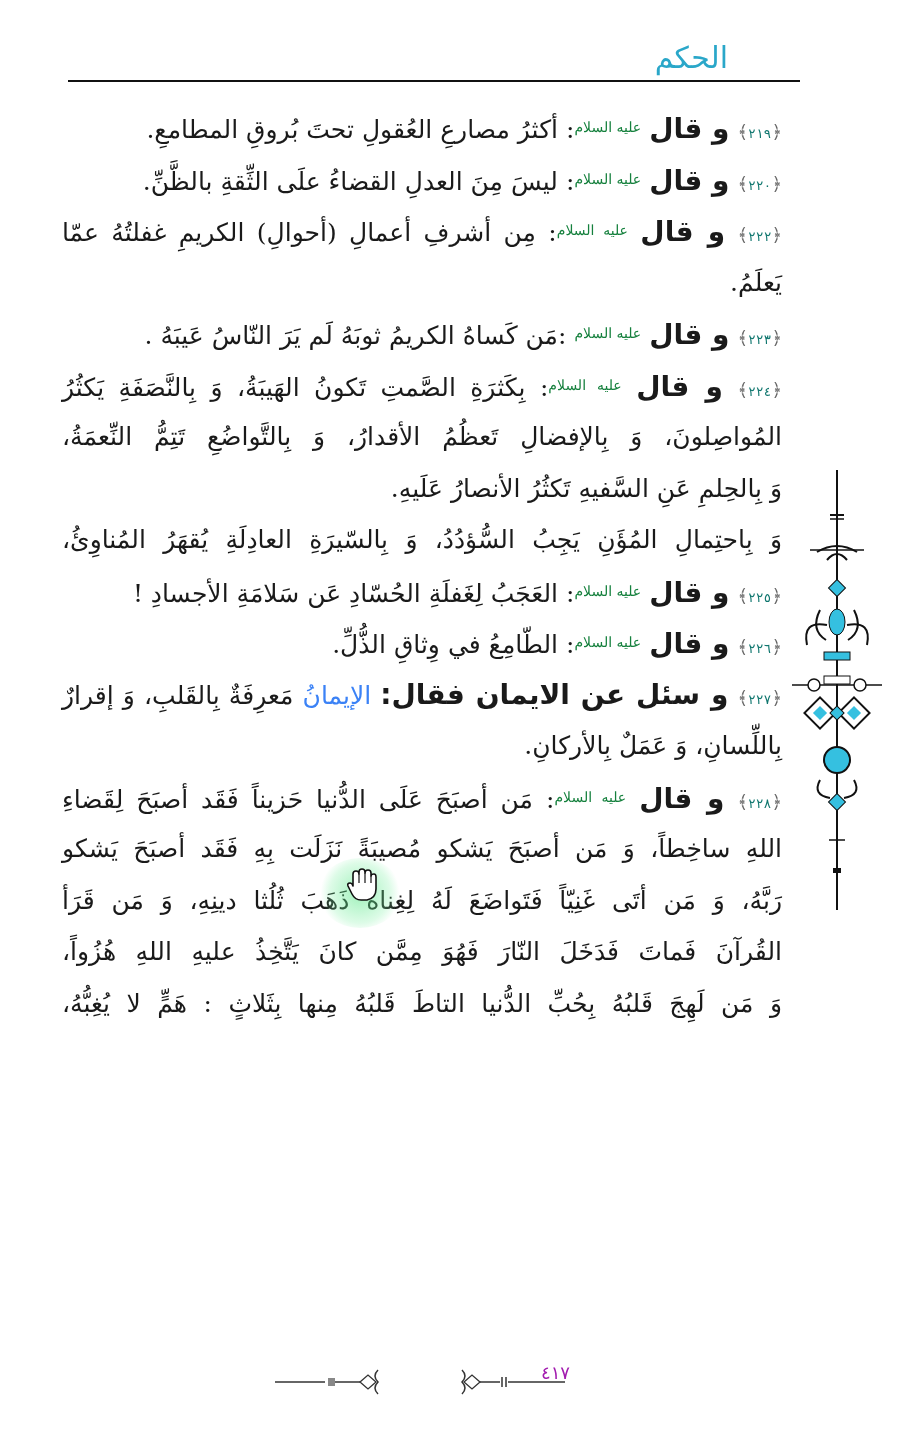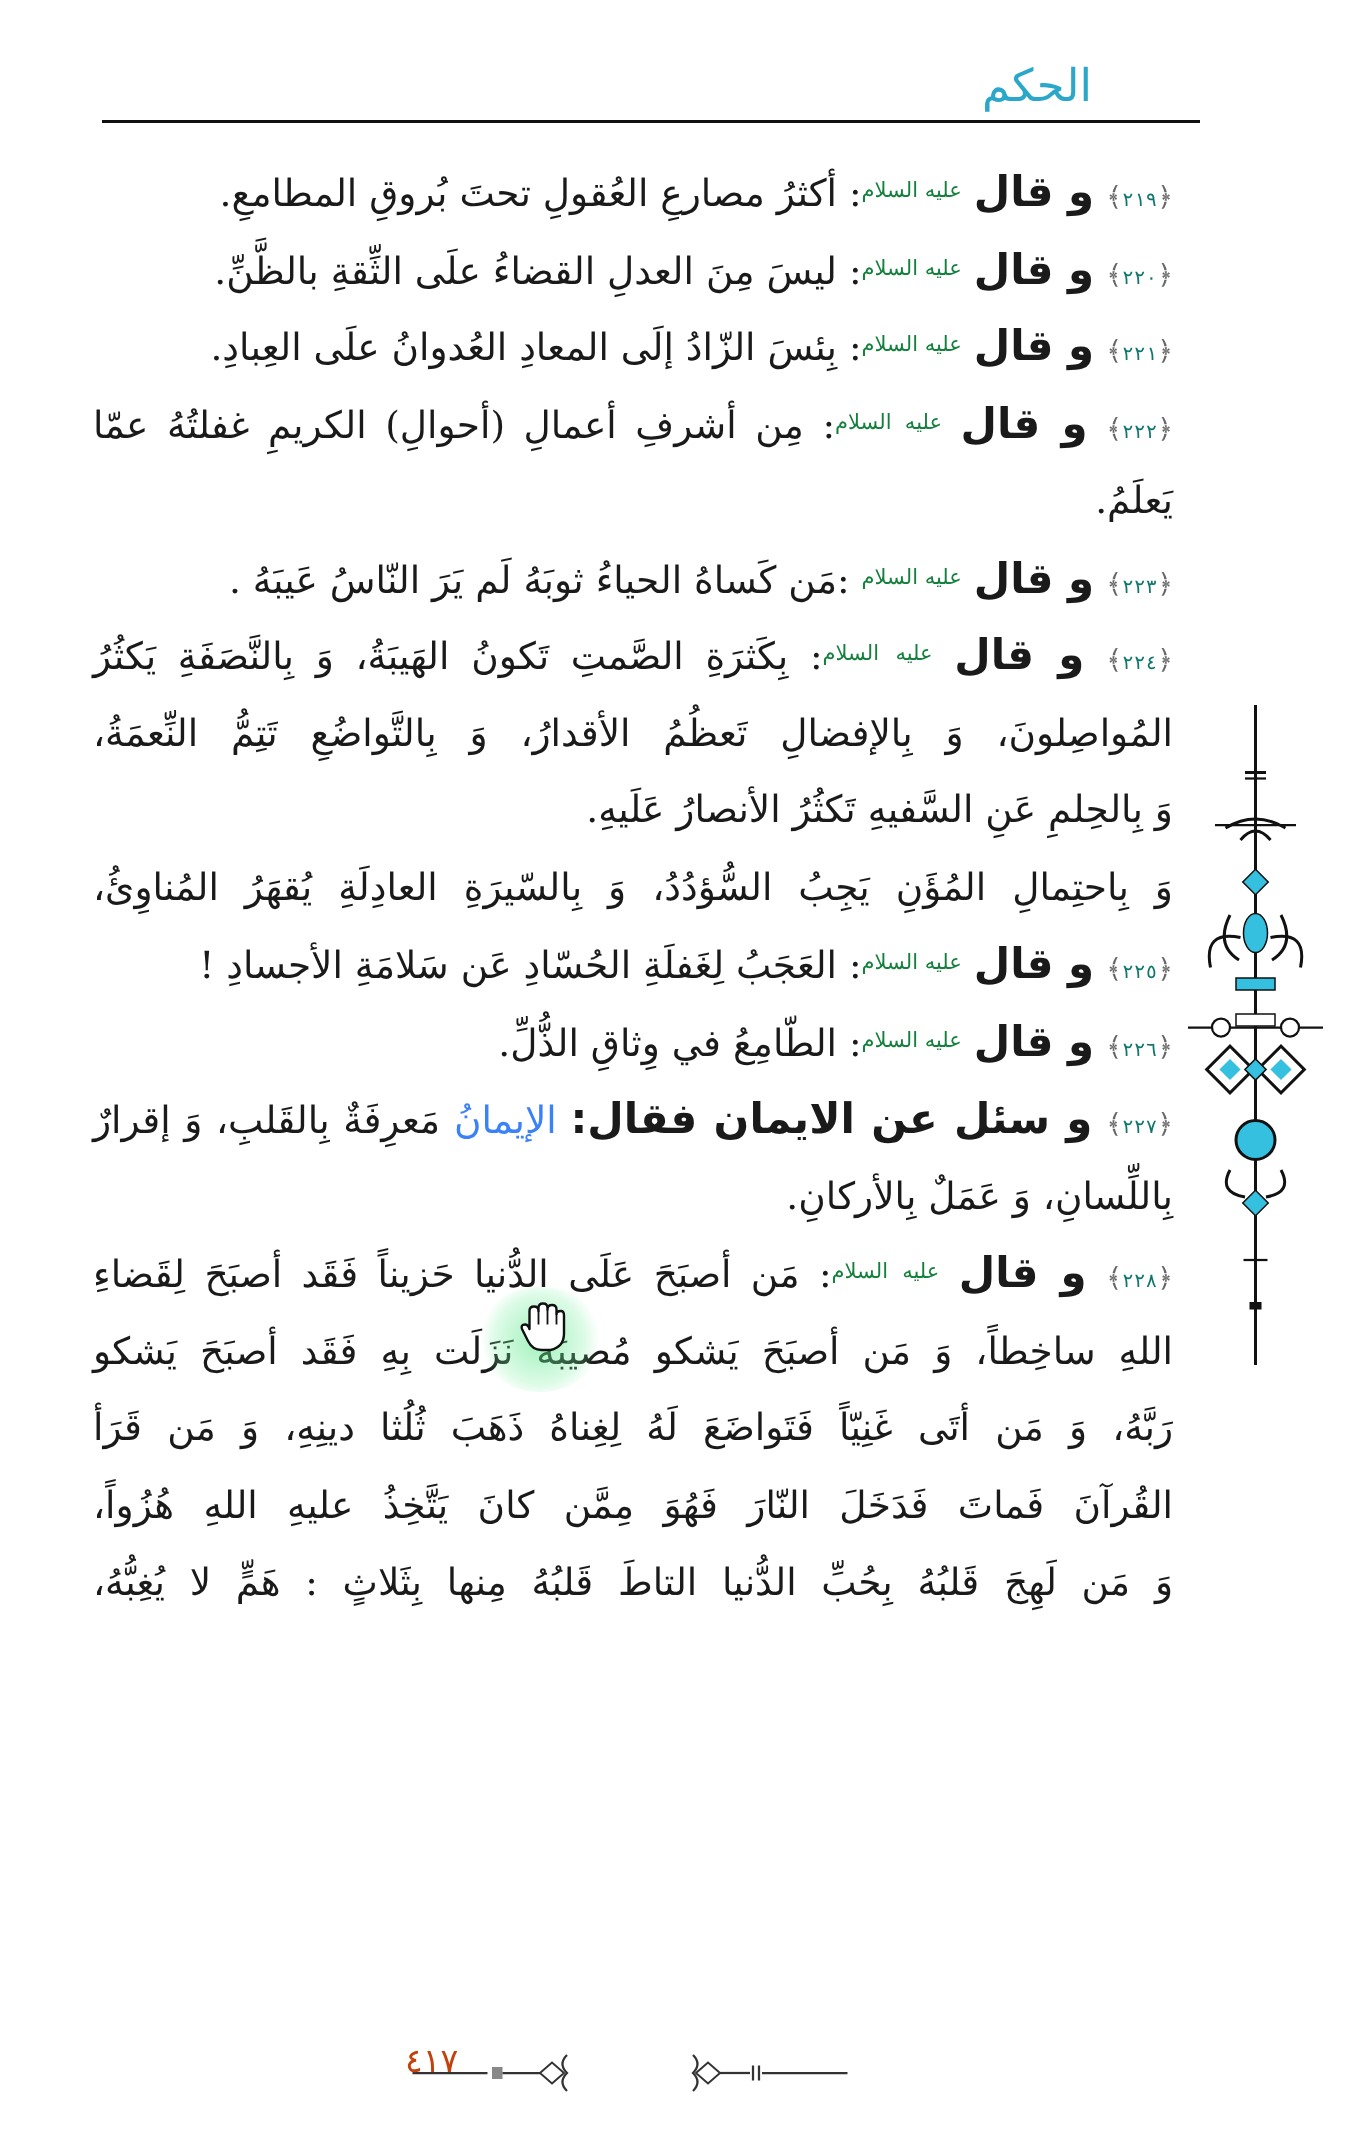--- a/index.html
+++ b/index.html
@@ -15,22 +15,22 @@
   .num { color:#0f766e; font-family:Liberation Mono, monospace; font-size:13px; }
   .br { color:#666; font-size:18px; }
   .qal { font-weight:bold; font-family:"DejaVu Sans", sans-serif; font-size:28px; }
   .honor { font-size:14px; vertical-align:6px; color:#15803d; }
   .hl { color:#3b82f6; }
   .ornament { position:absolute; left:792px; top:470px; width:90px; height:440px; }
   .cursor-glow { position:absolute; left:318px; top:858px; width:84px; height:70px;
          border-radius:50%; background:radial-gradient(circle, rgba(80,230,130,0.55) 0%, rgba(120,240,160,0.25) 55%, rgba(255,255,255,0) 72%); }
   .cursor { position:absolute; left:345px; top:866px; width:34px; height:36px; }
   .footer { position:absolute; left:270px; top:1360px; width:300px; height:40px; }
-  .page-num { position:absolute; left:0; right:0; top:2px; text-align:left; font-size:22px;
-         color:#c2410c; font-family:"DejaVu Sans", sans-serif; }
+  .page-num { position:absolute; left:0; right:0; top:2px; text-align:right; font-size:18px;
+         color:#a21caf; font-family:"DejaVu Sans", sans-serif; }
 </style>
 </head>
 <body>
 
 <div class="header-title">الحكم</div>
 <div class="header-rule"></div>
 
 <div class="content">
 
   <span class="line">
@@ -40,40 +40,34 @@
     <span>أكثرُ مصارعِ العُقولِ تحتَ بُروقِ المطامعِ.</span>
   </span>
 
   <span class="line">
     <span class="br">﴿</span><span class="num">٢٢٠</span><span class="br">﴾</span>
     <span class="qal">و قال</span>
     <span class="honor">عليه السلام</span>:
     <span>ليسَ مِنَ العدلِ القضاءُ علَى الثِّقةِ بالظَّنِّ.</span>
   </span>
 
-  <span class="line">
-    <span class="br">﴿</span><span class="num">٢٢١</span><span class="br">﴾</span>
-    <span class="qal">و قال</span>
-    <span class="honor">عليه السلام</span>:
-    <span>بِئسَ الزّادُ إلَى المعادِ العُدوانُ علَى العِبادِ.</span>
-  </span>
 
   <span class="line just">
     <span class="br">﴿</span><span class="num">٢٢٢</span><span class="br">﴾</span>
     <span class="qal">و قال</span>
     <span class="honor">عليه السلام</span>:
     <span>مِن أشرفِ أعمالِ (أحوالِ) الكريمِ غفلتُهُ عمّا</span>
   </span>
   <span class="line">يَعلَمُ.</span>
 
   <span class="line">
     <span class="br">﴿</span><span class="num">٢٢٣</span><span class="br">﴾</span>
     <span class="qal">و قال</span>
     <span class="honor">عليه السلام</span>
-    <span>:مَن كَساهُ الحياءُ ثوبَهُ لَم يَرَ النّاسُ عَيبَهُ .</span>
+    <span>:مَن كَساهُ الكريمُ ثوبَهُ لَم يَرَ النّاسُ عَيبَهُ .</span>
   </span>
 
   <span class="line just">
     <span class="br">﴿</span><span class="num">٢٢٤</span><span class="br">﴾</span>
     <span class="qal">و قال</span>
     <span class="honor">عليه السلام</span>:
     <span>بِكَثرَةِ الصَّمتِ تَكونُ الهَيبَةُ، وَ بِالنَّصَفَةِ يَكثُرُ</span>
   </span>
   <span class="line just">المُواصِلونَ، وَ بِالإفضالِ تَعظُمُ الأقدارُ، وَ بِالتَّواضُعِ تَتِمُّ النِّعمَةُ،</span>
   <span class="line">وَ بِالحِلمِ عَنِ السَّفيهِ تَكثُرُ الأنصارُ عَلَيهِ.</span>

